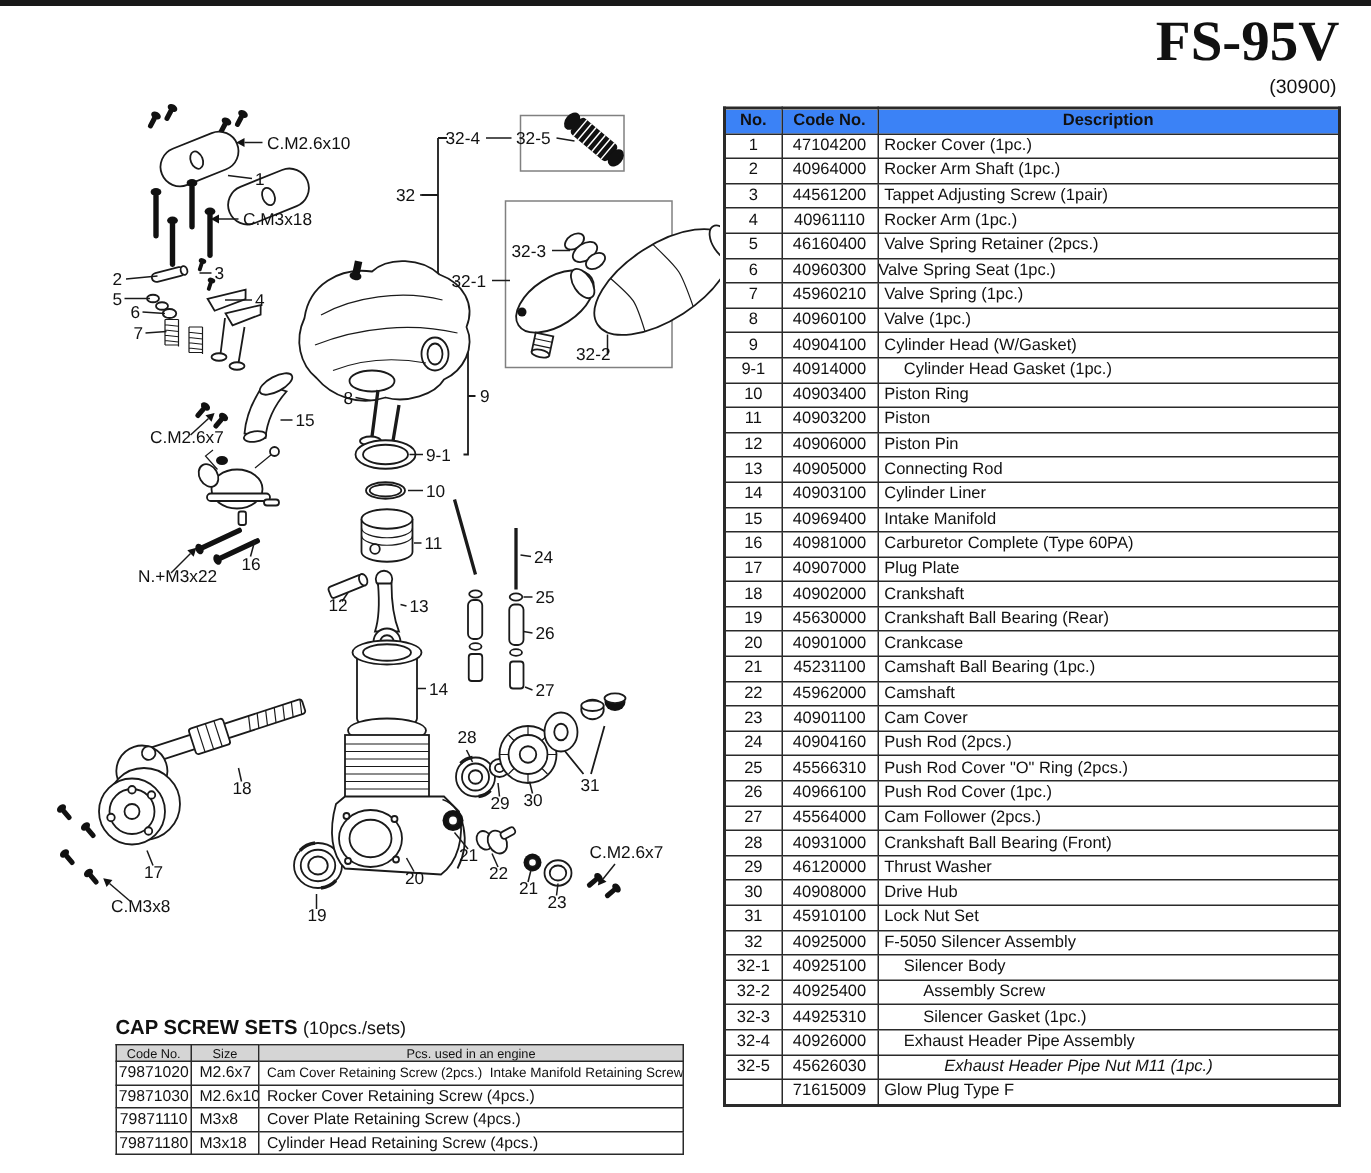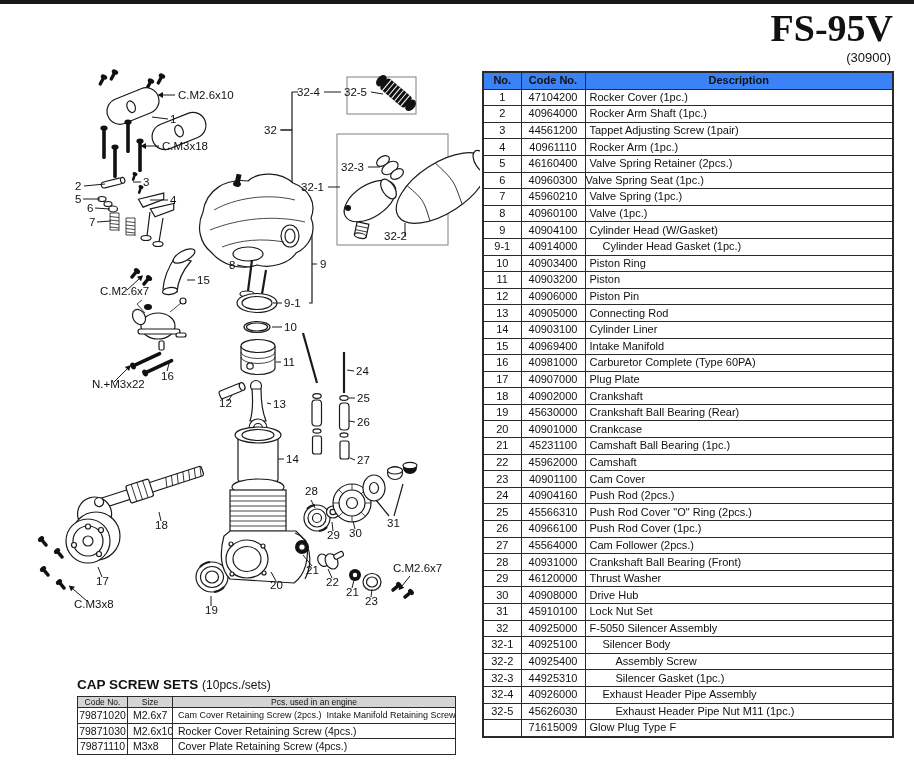--- a/index.html
+++ b/index.html
@@ -611,21 +611,21 @@
           <td class="d" style="padding-left: 30px;">Silencer Gasket (1pc.)</td>
         </tr>
         <tr>
           <td class="c">32-4</td>
           <td class="c">40926000</td>
           <td class="d" style="padding-left: 17px;">Exhaust Header Pipe Assembly</td>
         </tr>
         <tr>
           <td class="c">32-5</td>
           <td class="c">45626030</td>
-          <td class="d" style="padding-left: 30px;">Exhaust Header Pipe Nut M11 (1pc.)</td>
+          <td class="d" style="padding-left: 44px; font-style: italic;">Exhaust Header Pipe Nut M11 (1pc.)</td>
         </tr>
         <tr>
           <td class="c"></td>
           <td class="c">71615009</td>
           <td class="d" style="padding-left: 4px;">Glow Plug Type F</td>
         </tr>
       </tbody>
   </table>
 </div>
 
@@ -657,15 +657,20 @@
         <tr>
           <td class="c">79871030</td>
           <td class="d">M2.6x10</td>
           <td class="d">Rocker Cover Retaining Screw (4pcs.)</td>
         </tr>
         <tr>
           <td class="c">79871110</td>
           <td class="d">M3x8</td>
           <td class="d">Cover Plate Retaining Screw (4pcs.)</td>
         </tr>
+        <tr>
+          <td class="c">79871180</td>
+          <td class="d">M3x18</td>
+          <td class="d">Cylinder Head Retaining Screw (4pcs.)</td>
+        </tr>
       </tbody>
   </table>
 </div>
 
 </body></html>

